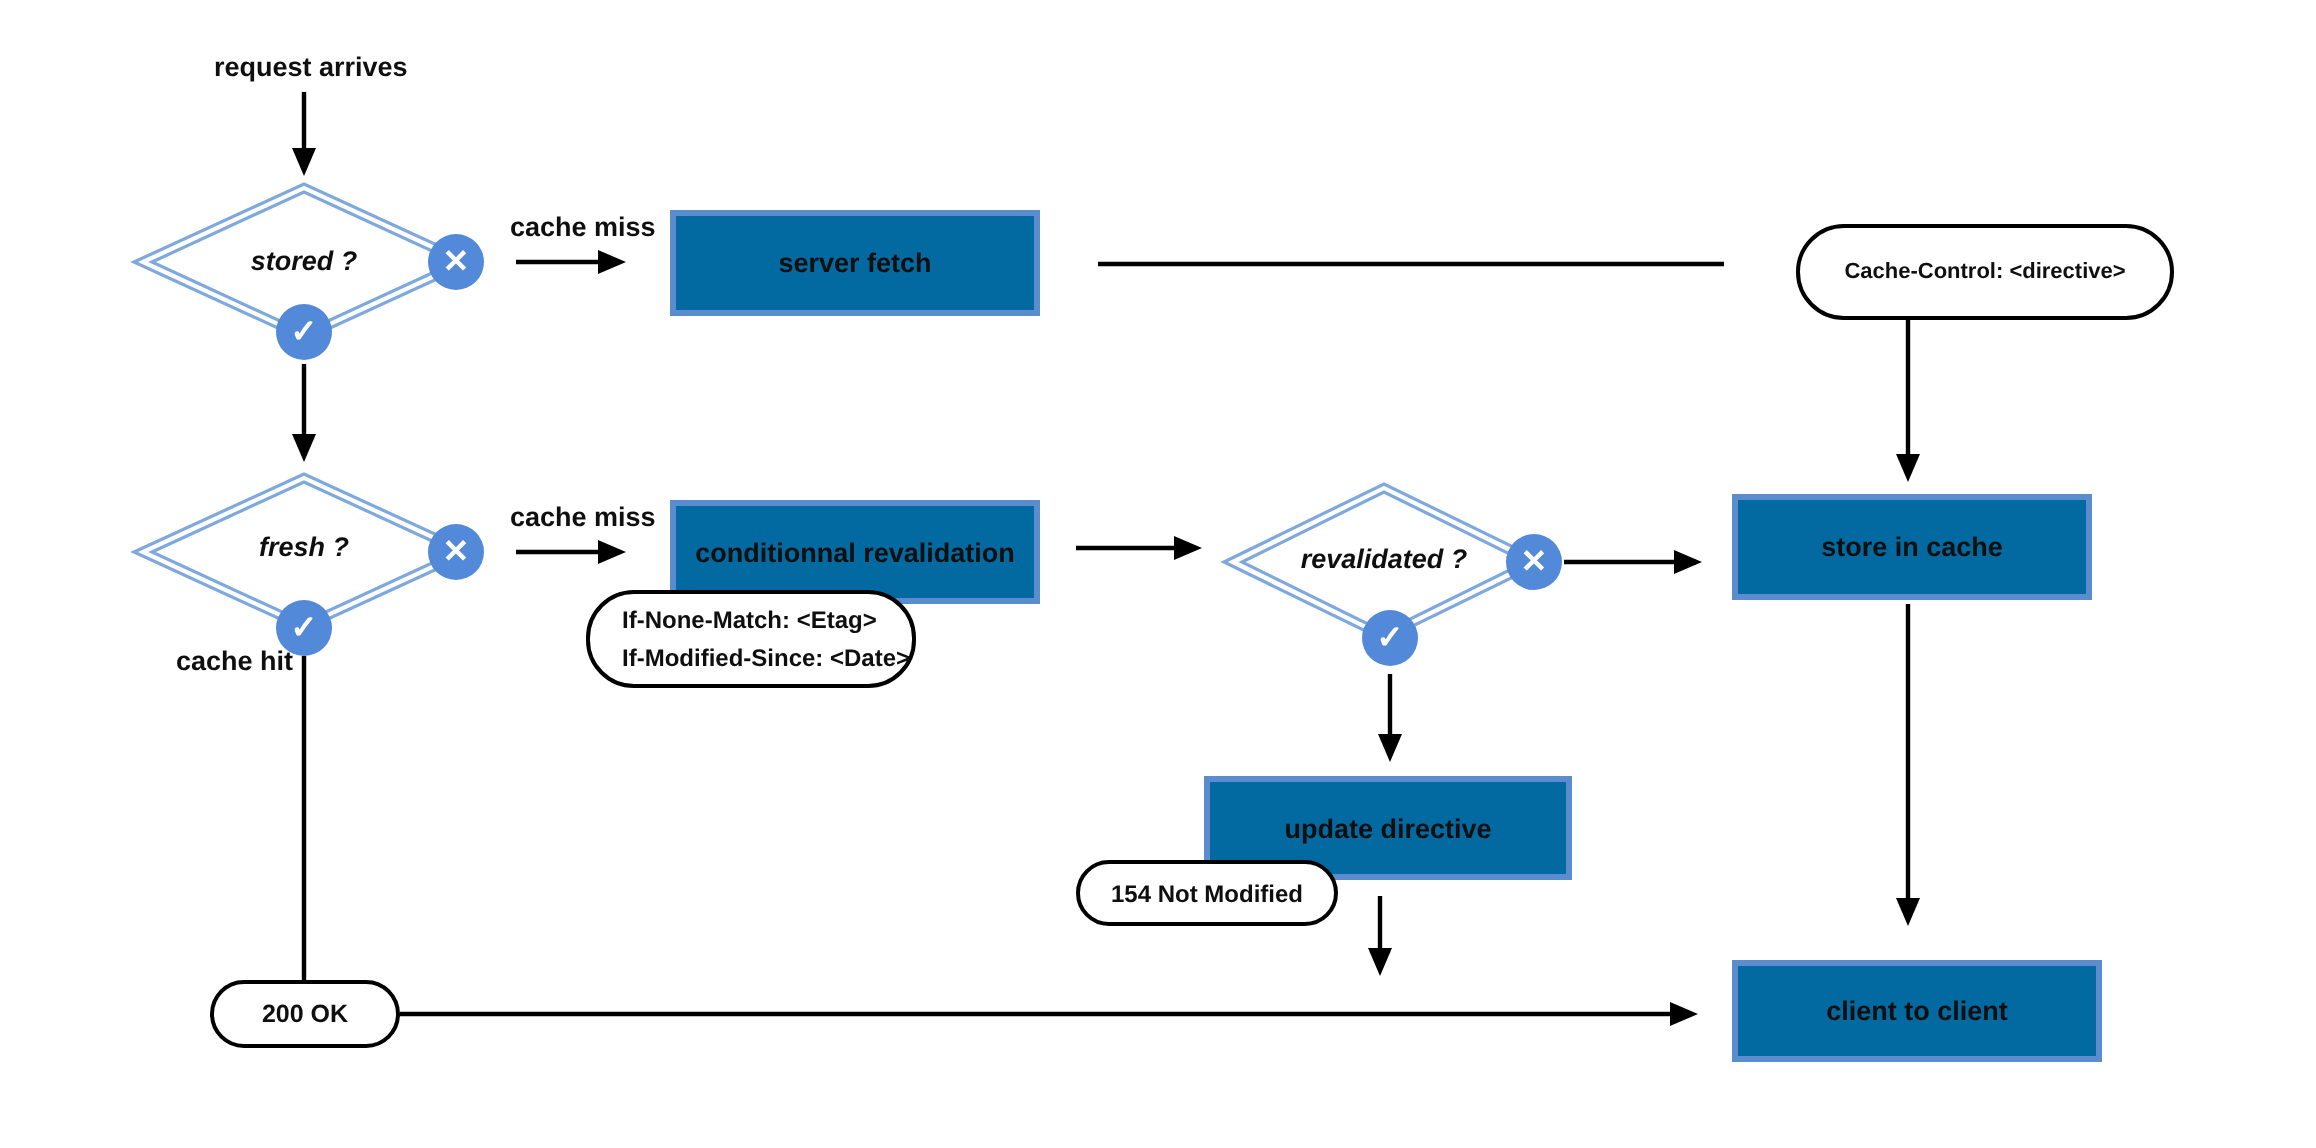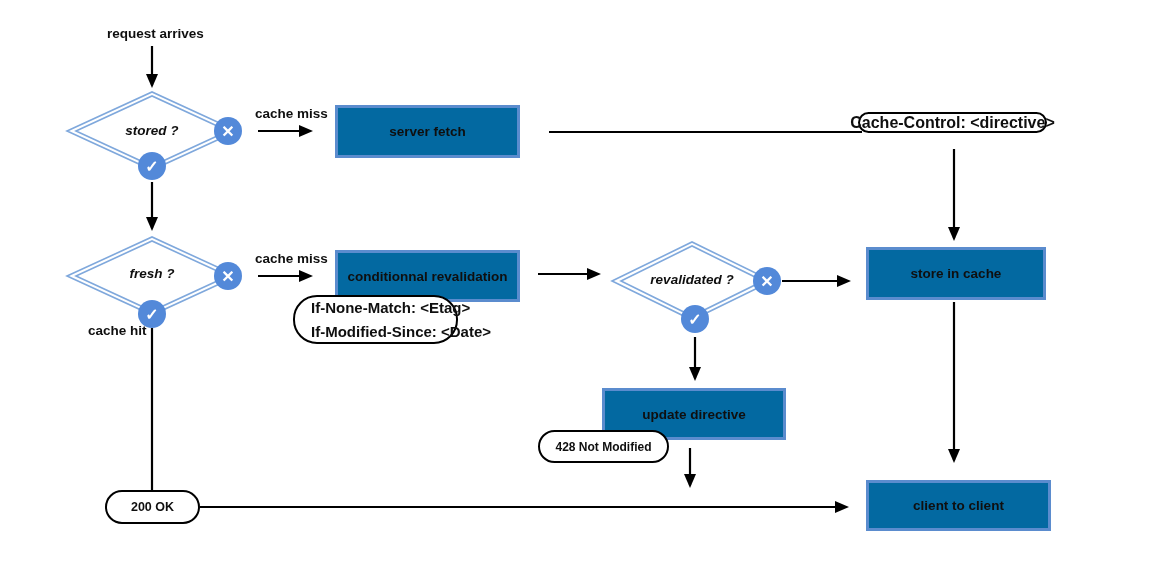--- a/index.html
+++ b/index.html
@@ -21,21 +21,21 @@
     display:flex;align-items:center;justify-content:center;
     font-size:13.5px;font-weight:700;color:#0f0f0f;box-sizing:border-box;z-index:2;
   }
   .pill{
     position:absolute;border:2px solid #000;background:#ffffff;border-radius:999px;
     display:flex;align-items:center;justify-content:center;
     font-weight:700;color:#0f0f0f;box-sizing:border-box;z-index:3;white-space:nowrap;
   }
   .pill.two-line{
     flex-direction:column;align-items:flex-start;justify-content:center;
-    padding-left:16px;font-size:15px;line-height:1.55;border-radius:24px;
+    padding-left:16px;font-size:12px;line-height:1.55;border-radius:24px;
   }
   .badge{
     position:absolute;width:28px;height:28px;border-radius:50%;
     background:#5389d9;color:#ffffff;display:flex;align-items:center;justify-content:center;
     font-size:16px;font-weight:900;z-index:4;
   }
 </style>
 </head>
 <body>
 
@@ -95,29 +95,29 @@
   <div class="box" style="left:866px;top:247px;width:180px;height:53px">
     <span>store in cache</span>
   </div>
   <div class="box" style="left:602px;top:388px;width:184px;height:52px">
     <span>update directive</span>
   </div>
   <div class="box" style="left:866px;top:480px;width:185px;height:51px">
     <span>client to client</span>
   </div>
 
-  <div class="pill" style="left:858px;top:112px;width:189px;height:21px;font-size:16px">
+  <div class="pill" style="left:898px;top:112px;width:189px;height:48px;font-size:11px">
     <span>Cache-Control: &lt;directive&gt;</span>
   </div>
   <div class="pill two-line" style="left:293px;top:295px;width:165px;height:49px">
     <div>If-None-Match: &lt;Etag&gt;</div>
     <div>If-Modified-Since: &lt;Date&gt;</div>
   </div>
   <div class="pill" style="left:538px;top:430px;width:131px;height:33px;font-size:12px">
-    <span>428 Not Modified</span>
+    <span>154 Not Modified</span>
   </div>
   <div class="pill" style="left:105px;top:490px;width:95px;height:34px;font-size:12.5px">
     <span>200 OK</span>
   </div>
 
   <div class="badge" style="left:214px;top:117px">
     <span>✕</span>
   </div>
   <div class="badge" style="left:138px;top:152px">
     <span>✓</span>

